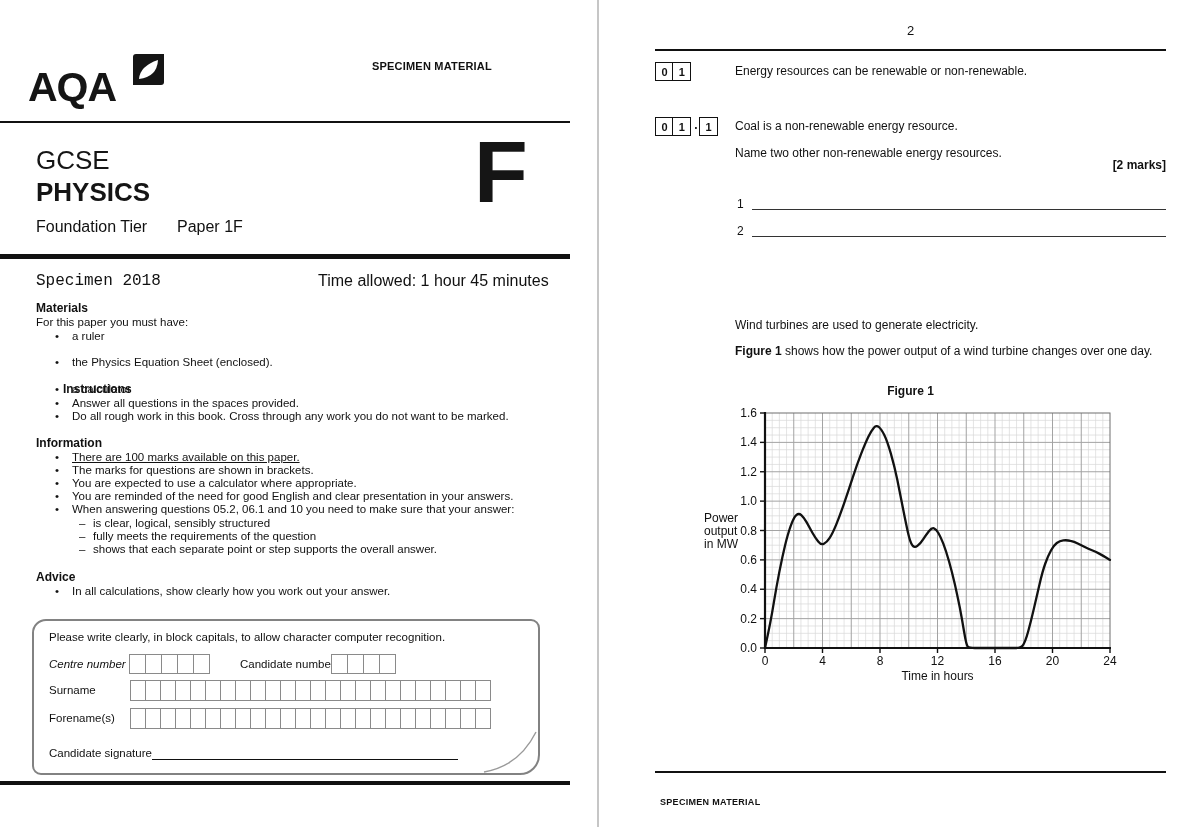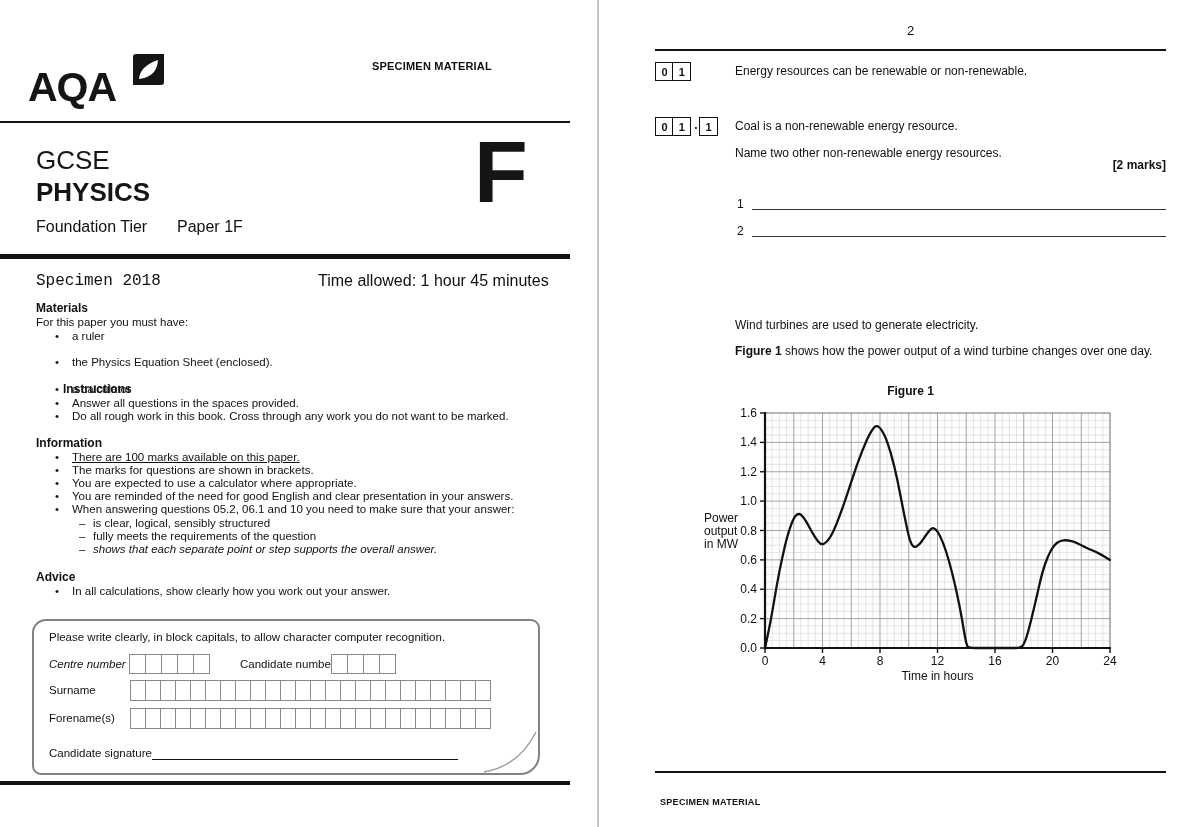--- a/index.html
+++ b/index.html
@@ -87,21 +87,21 @@
     <div class="bullet-row" style="top:410px;width:510px;"><span class="b">•</span><span>Do all rough work in this book.  Cross through any work you do not want to be marked.</span></div>
 
     <div class="abs sec-h" style="left:36px;top:436px;">Information</div>
     <div class="bullet-row" style="top:451px;text-decoration:underline;"><span class="b">•</span><span>There are 100 marks available on this paper.</span></div>
     <div class="bullet-row" style="top:464px;"><span class="b">•</span><span>The marks for questions are shown in brackets.</span></div>
     <div class="bullet-row" style="top:477px;"><span class="b">•</span><span>You are expected to use a calculator where appropriate.</span></div>
     <div class="bullet-row" style="top:490px;"><span class="b">•</span><span>You are reminded of the need for good English and clear presentation in your answers.</span></div>
     <div class="bullet-row" style="top:503px;"><span class="b">•</span><span>When answering questions 05.2, 06.1 and 10 you need to make sure that your answer:</span></div>
     <div class="dash-row" style="top:517px;"><span class="d">–</span><span>is clear, logical, sensibly structured</span></div>
     <div class="dash-row" style="top:530px;"><span class="d">–</span><span>fully meets the requirements of the question</span></div>
-    <div class="dash-row" style="top:543px;font-style:italic;"><span class="d">–</span><span>shows that each separate point or step supports the overall answer.</span></div>
+    <div class="dash-row" style="top:543px;"><span class="d">–</span><span>shows that each separate point or step supports the overall answer.</span></div>
 
     <div class="abs sec-h" style="left:36px;top:570px;">Advice</div>
     <div class="bullet-row" style="top:585px;"><span class="b">•</span><span>In all calculations, show clearly how you work out your answer.</span></div>
 
     <div id="cand-box">
       <div class="lbl" style="left:15px;top:10px;">Please write clearly, in block capitals, to allow character computer recognition.</div>
 
       <div class="lbl" style="left:15px;top:37px;font-style:italic;">Centre number</div>
       <div class="cells num" style="left:95px;top:33px;">
           <div class="cell"></div>

